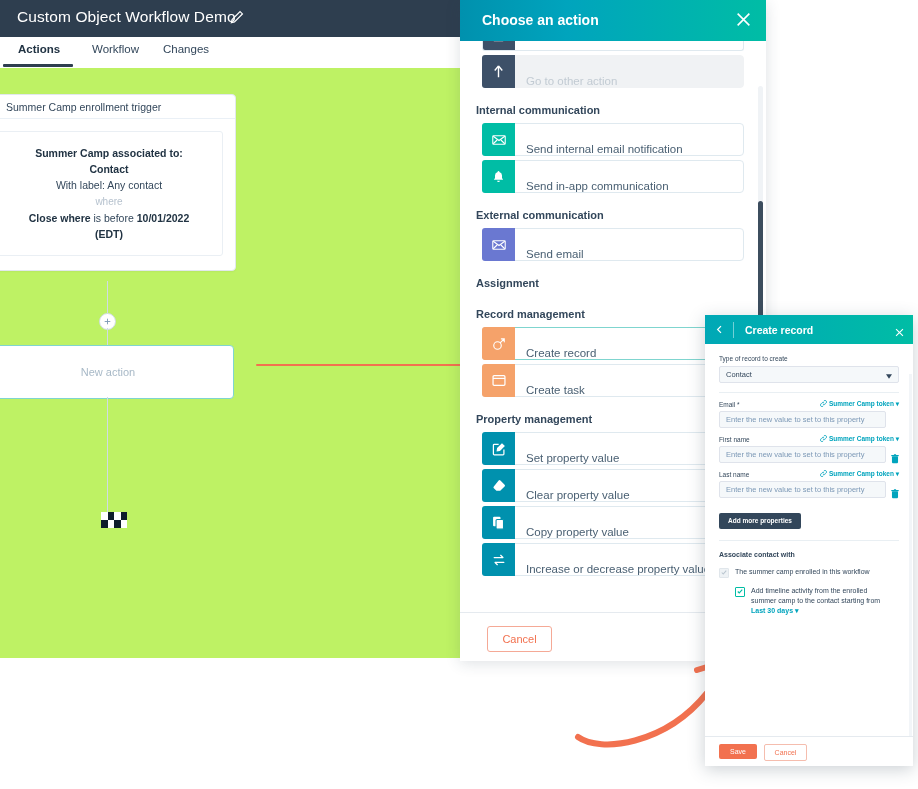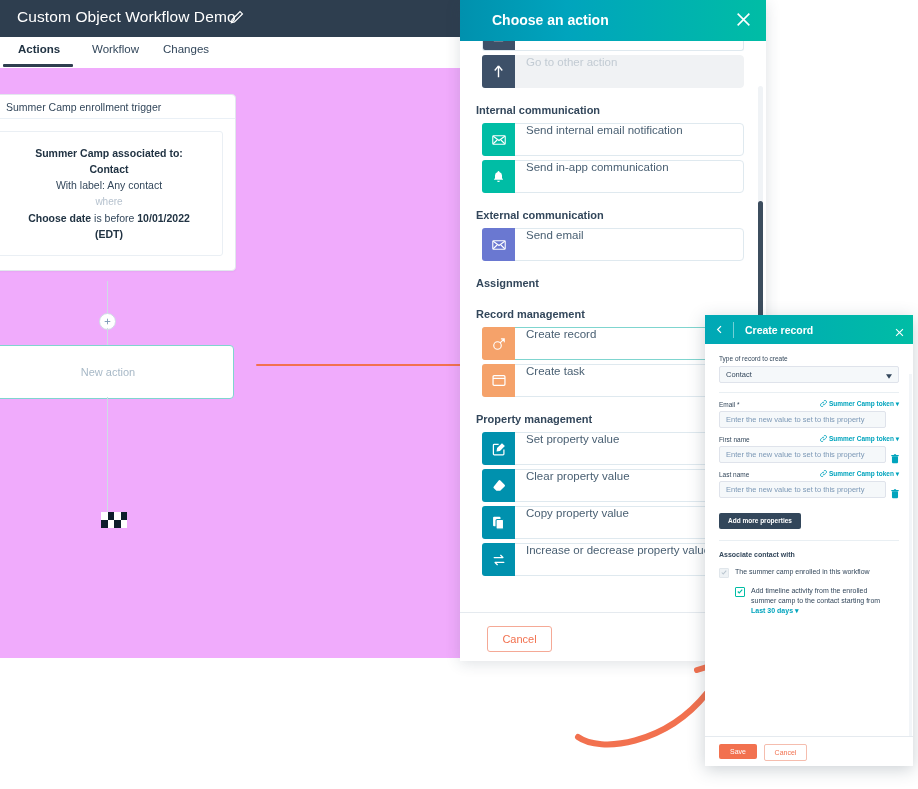--- a/index.html
+++ b/index.html
@@ -16,21 +16,21 @@
   .wf-topbar { position:absolute; left:0; top:0; width:460px; height:37px; background:#2e3e4f; }
   .wf-title { position:absolute; left:17px; top:8px; font-size:15.5px; color:#ffffff; letter-spacing:.1px; }
   .wf-pencil { position:absolute; left:230px; top:10px; width:14px; height:14px; color:#ffffff; }
   .wf-pencil svg { display:block; }
 
   .wf-tabs { position:absolute; left:0; top:37px; width:460px; height:31px; background:#ffffff; border-bottom:1px solid #e2e8ed; }
   .wf-tab { position:absolute; top:6px; font-size:11.5px; color:#33475b; }
   .wf-tab.active { font-weight:bold; color:#213343; }
   .wf-tab-underline { position:absolute; top:27px; height:3px; background:#2e3e4f; border-radius:1px; }
 
-  .wf-canvas { position:absolute; left:0; top:68px; width:492px; height:590px; background:#f0abfc; }
+  .wf-canvas { position:absolute; left:0; top:68px; width:492px; height:590px; background:#bef264; }
 
   .trigger-card { position:absolute; left:-18px; top:26px; width:252px; background:#ffffff;
     border:1px solid #e2e8ed; border-radius:4px; box-shadow:0 1px 2px rgba(0,0,0,.04); }
   .trigger-head { height:23px; border-bottom:1px solid #eaf0f6; display:flex; align-items:center; padding-left:6px; }
   .trigger-head-icon { width:12px; height:12px; margin-right:5px; color:#33475b; flex:none; }
   .trigger-head-label { font-size:10.5px; color:#33475b; }
   .trigger-body { padding:12px 12px 14px 12px; }
   .trigger-inner { border:1px solid #eaeff4; border-radius:3px; padding:13px 10px 13px 10px; text-align:center; }
   .ti-line { font-size:10.5px; color:#33475b; line-height:16px; }
   .ti-line b { font-weight:bold; color:#213343; }
@@ -51,30 +51,30 @@
   .flag-cell.l { background:#ffffff; }
 
   
   .arrow-svg { position:absolute; pointer-events:none; }
 
   
   .ca-panel { position:absolute; left:460px; top:0; width:306px; height:660px; background:#ffffff;
     box-shadow:0 3px 14px rgba(45,62,80,.16); }
   .ca-header { position:absolute; left:0; top:0; width:306px; height:41px;
     background:linear-gradient(90deg,#0091ae 0%,#00a4bd 35%,#00bda5 100%); }
-  .ca-header-title { position:absolute; left:32px; top:12px; font-size:14px; font-weight:bold; color:#ffffff; }
+  .ca-header-title { position:absolute; left:22px; top:12px; font-size:14px; font-weight:bold; color:#ffffff; }
   .ca-close { position:absolute; right:14px; top:11px; width:17px; height:17px; color:#ffffff; }
   .ca-close svg { display:block; }
 
   .ca-body { position:absolute; left:0; top:41px; width:306px; height:571px; overflow:hidden; }
   .ca-scroll { position:absolute; left:0; top:0; width:306px; }
 
   .ca-group-title { font-size:11px; font-weight:bold; color:#33475b; padding:12px 0 7px 16px; }
 
-  .ca-item { position:relative; margin:0 22px 4px 22px; height:33px; display:flex; align-items:flex-start;
+  .ca-item { position:relative; margin:0 22px 4px 22px; height:33px; display:flex; align-items:flex-end;
     border:1px solid #dfe9ef; border-radius:4px; background:#ffffff; box-sizing:border-box; }
   .ca-item.disabled { background:#f0f2f4; border-color:#f0f2f4; }
   .ca-item.highlight { border-color:#7fd5cf; }
   .ca-ico { width:33px; height:33px; margin:-1px 0 -1px -1px; flex:none; display:flex;
     align-items:center; justify-content:center; color:#ffffff; border-radius:3px 0 0 3px; }
   .ca-ico svg { display:block; }
   .ca-label { font-size:11.5px; color:#4a6073; padding-left:11px; }
   .ca-item.disabled .ca-label { color:#c2cbd3; }
 
   .ca-partial { position:relative; margin:0 22px 4px 22px; height:10px; overflow:hidden;
@@ -163,21 +163,21 @@
           </span>
           <span class="trigger-head-label">Summer Camp enrollment trigger</span>
         </div>
         <div class="trigger-body">
           <div class="trigger-inner">
             <div class="ti-line"><b>Summer Camp associated to:</b></div>
             <div class="ti-line"><b>Contact</b></div>
             <div class="ti-line">With label: Any contact</div>
             <div class="ti-where">where</div>
             <div class="ti-line">
-              <b>Choose date</b><span> is before </span><b>10/01/2022</b>
+              <b>Close where</b><span> is before </span><b>10/01/2022</b>
             </div>
             <div class="ti-line"><b>(EDT)</b></div>
           </div>
         </div>
       </div>
 
       <div class="conn-line" style="left:107px; top:213px; height:32px;"></div>
       <div class="plus-node" style="left:99px; top:245px;">
         <svg width="7" height="7" viewBox="0 0 10 10" stroke="currentColor" stroke-width="1.3">
             <path d="M5 1v8M1 5h8"></path>

